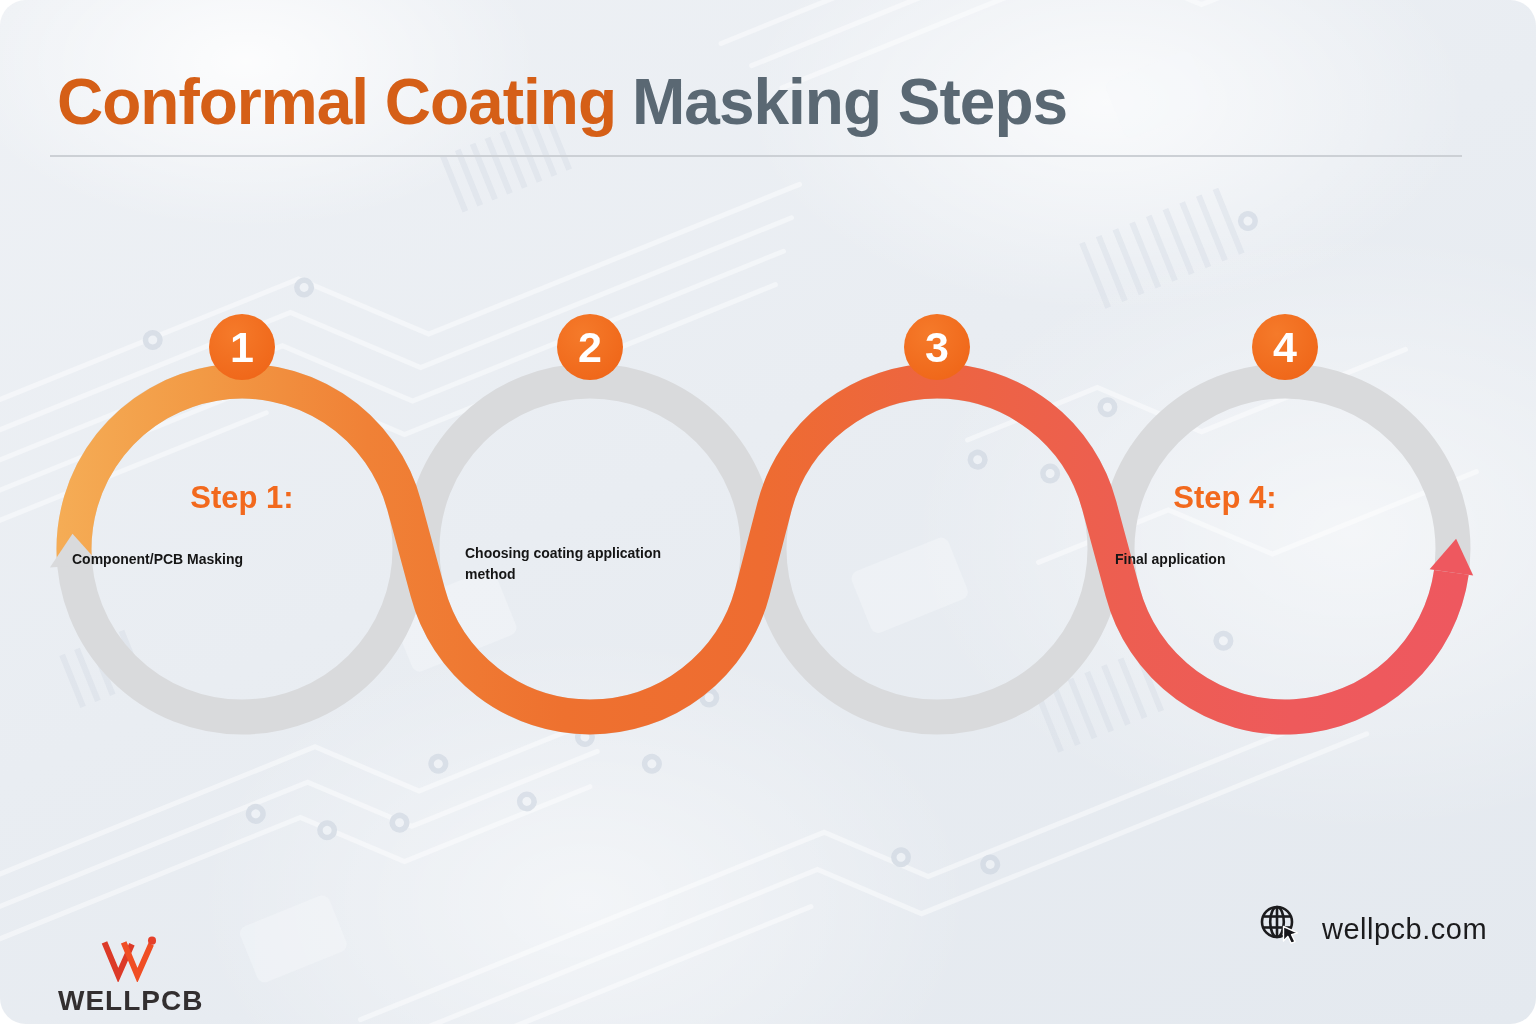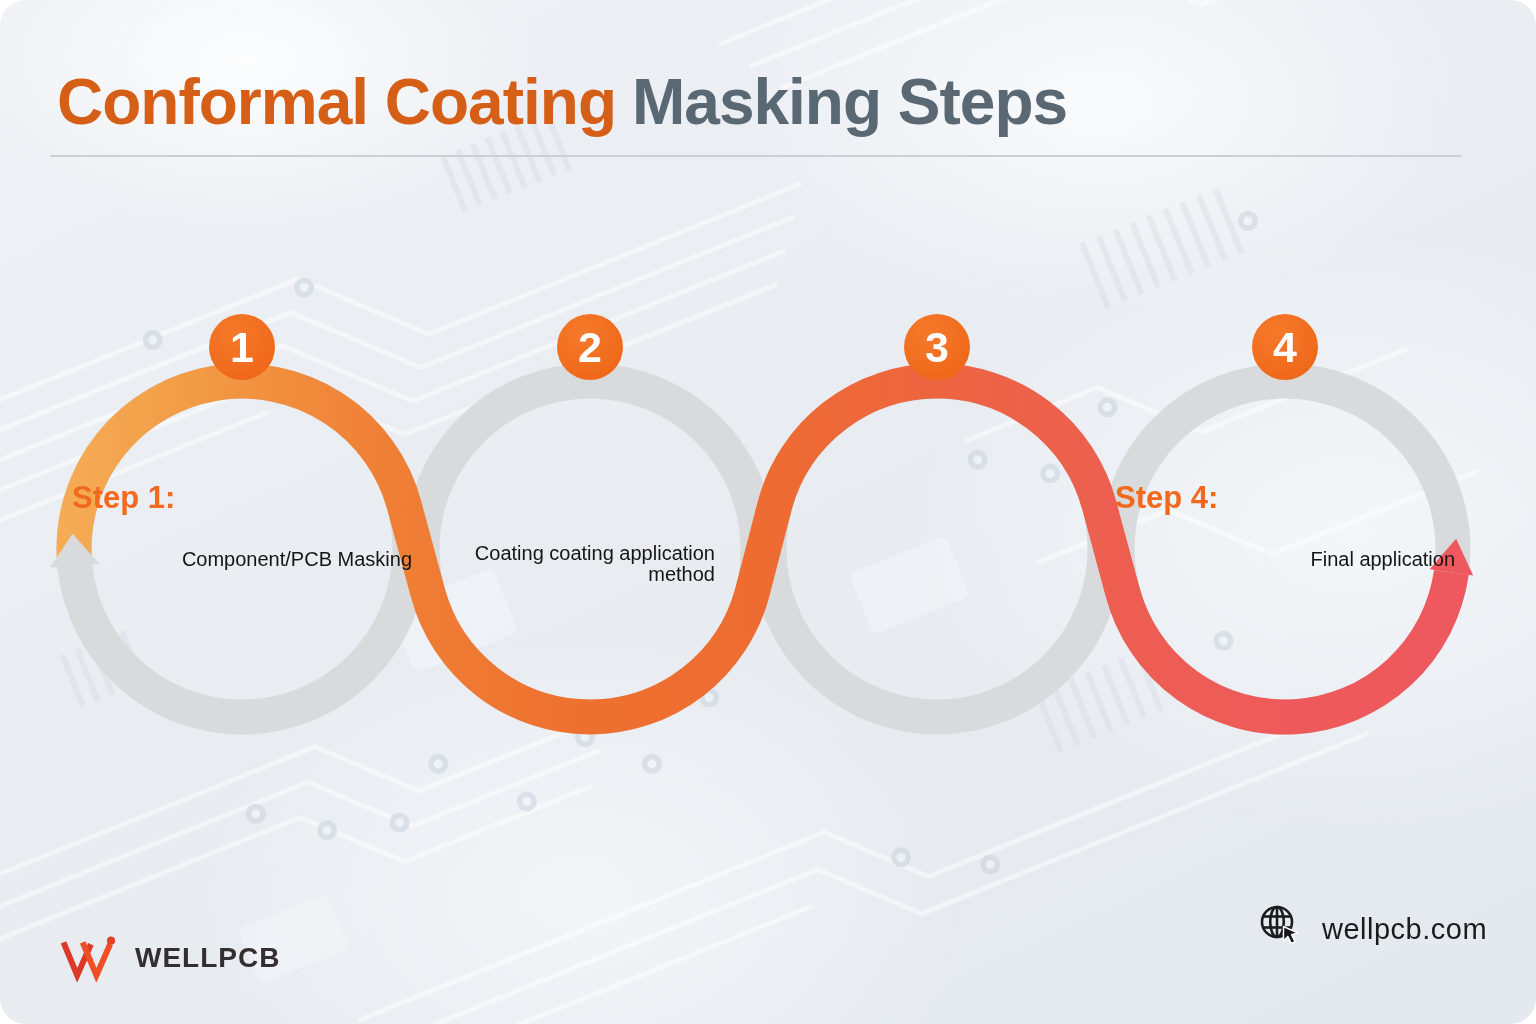--- a/index.html
+++ b/index.html
@@ -31,34 +31,34 @@
 
   .badge{
     position:absolute;top:314px;width:66px;height:66px;border-radius:50%;
     background:radial-gradient(circle at 38% 30%, #F57A2A, #EE6215);
     color:#ffffff;font-size:43px;font-weight:700;
     display:flex;align-items:center;justify-content:center;
   }
   .badge.b1{left:209px}.badge.b2{left:557px}.badge.b3{left:904px}.badge.b4{left:1252px}
 
   .step-label{
-    position:absolute;top:480px;width:340px;
+    position:absolute;top:480px;width:340px;text-align:center;
     font-size:31px;font-weight:700;color:#F2691D;
   }
-  .step-label.s1{left:72px}.step-label.s2{left:420px}.step-label.s3{left:767px}.step-label.s4{left:1115px}
+  .step-label.s1{left:72px}.step-label.s2{left:420px}.step-label.s3{left:767px}.step-label.s4{left:1055px}
 
   .step-desc{
-    position:absolute;top:549px;width:340px;text-align:right;
-    font-size:20px;line-height:21px;color:#151515;
+    position:absolute;top:549px;width:340px;text-align:left;
+    font-size:14px;line-height:21px;color:#151515;font-weight:bold;
   }
   .step-desc.d1{left:72px}
   .step-desc.d2{left:465px;width:250px;top:543px;}
   .step-desc.d3{left:767px}.step-desc.d4{left:1115px}
 
-  .brand{position:absolute;left:58px;top:934px;display:flex;align-items:center;gap:13px;}
+  .brand{position:absolute;left:58px;top:934px;display:flex;align-items:center;gap:3px;flex-direction:column;}
   .brand-name{font-size:28px;font-weight:800;color:#332F30;letter-spacing:1px;}
   .website{position:absolute;left:1258px;top:902px;display:flex;align-items:flex-end;gap:22px;}
   .website-text{font-size:29px;color:#1B1B1D;letter-spacing:.5px;}
 </style>
 </head>
 <body>
 
 <div class="card">
 
   <svg class="bg-svg" viewBox="0 0 1536 1024" xmlns="http://www.w3.org/2000/svg">
@@ -185,21 +185,21 @@
 
   <div class="badge b1">1</div>
   <div class="badge b2">2</div>
   <div class="badge b3">3</div>
   <div class="badge b4">4</div>
 
   <div class="step-label s1">Step 1:</div>
   <div class="step-label s4">Step 4:</div>
 
   <div class="step-desc d1">Component/PCB Masking</div>
-  <div class="step-desc d2">Coating coating application method</div>
+  <div class="step-desc d2">Choosing coating application method</div>
   <div class="step-desc d4">Final application</div>
 
   <div class="brand">
     <svg width="64" height="48" viewBox="0 0 70 52">
       <path d="M6 9 L21 45 L36 11" fill="none" stroke="#DC3A28" stroke-width="6.5"></path>
       <path d="M27 9 L42 45 L57 11" fill="none" stroke="#F04E24" stroke-width="6.5"></path>
       <circle cx="58" cy="7" r="4.4" fill="#E5402A"></circle>
     </svg>
     <span class="brand-name">WELLPCB</span>
   </div>

